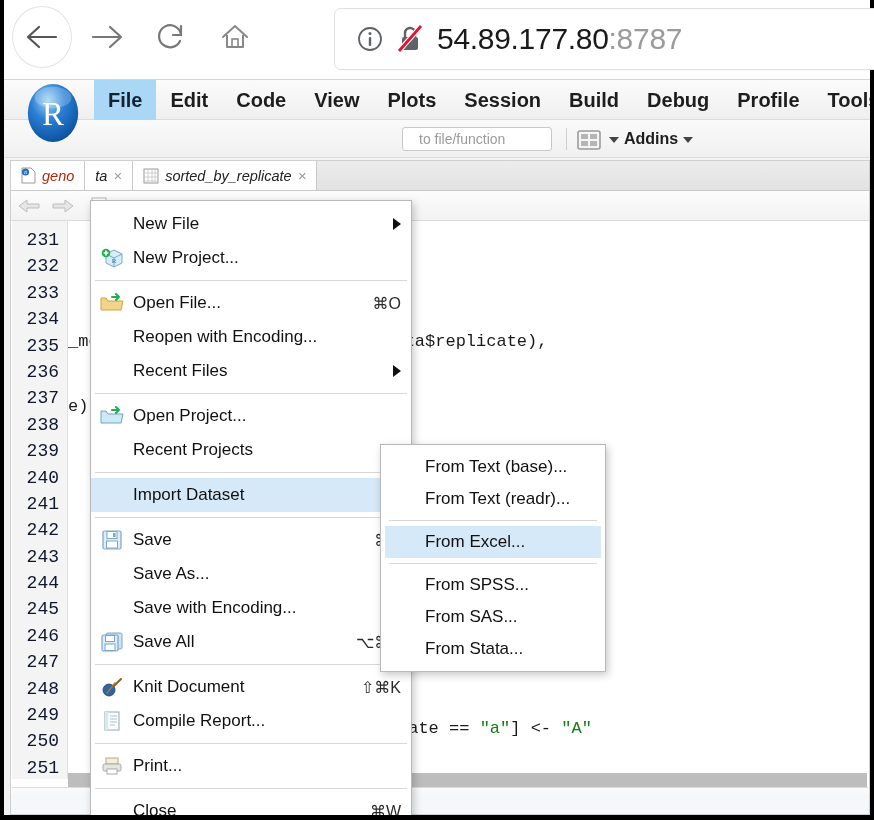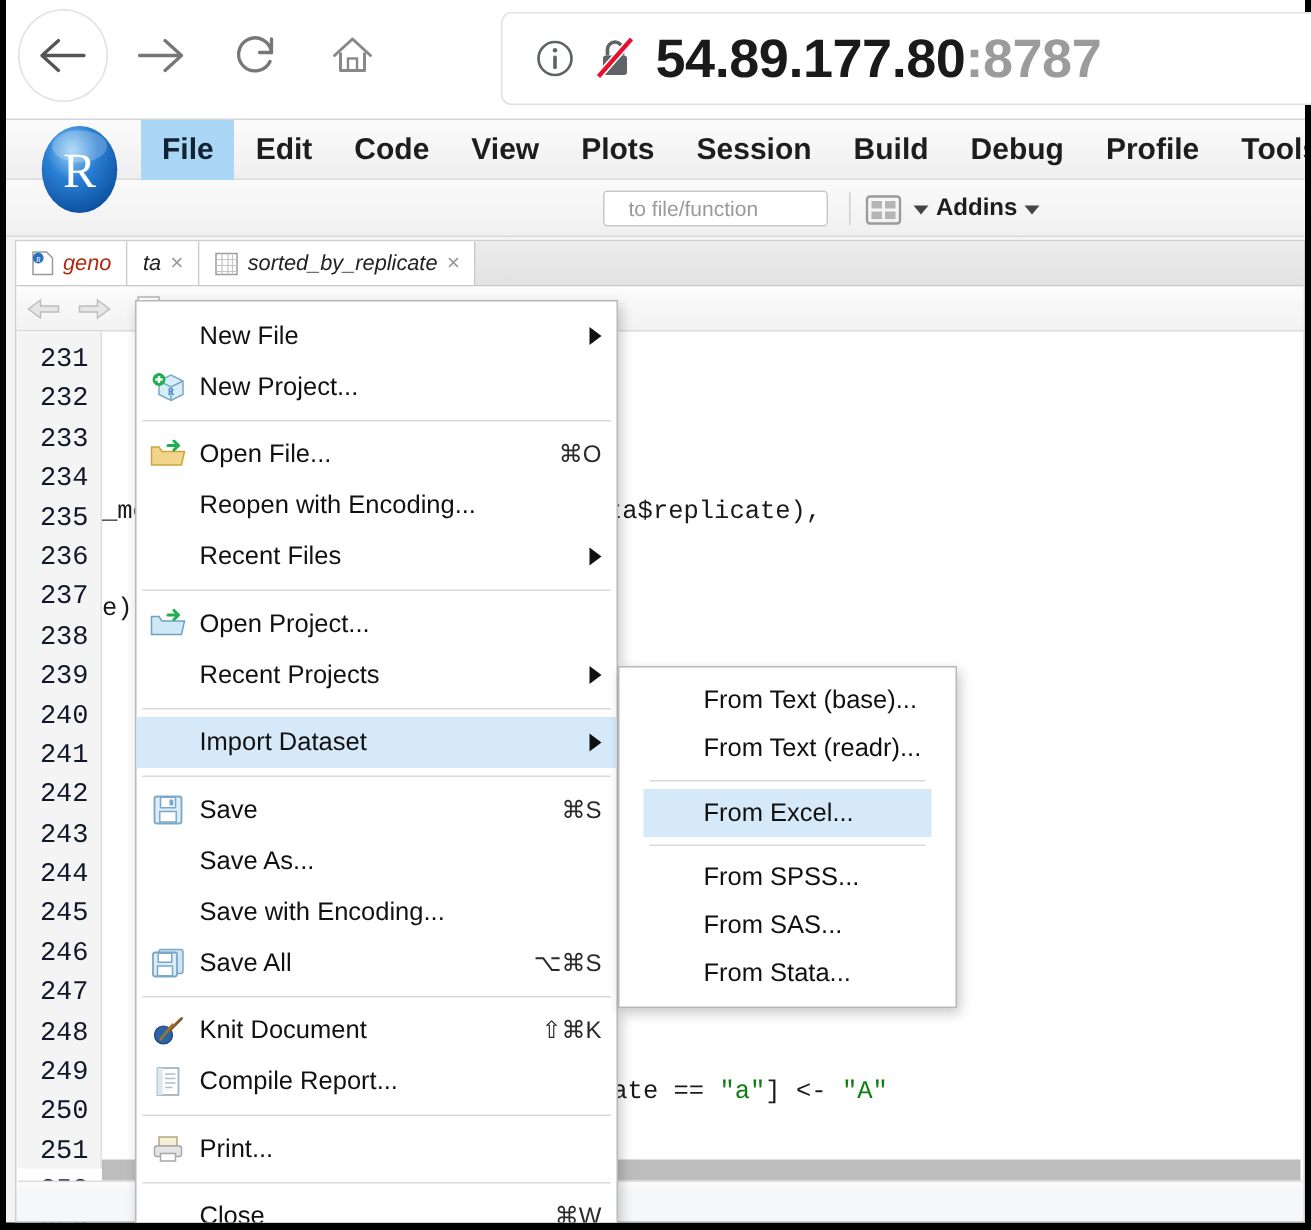--- a/index.html
+++ b/index.html
@@ -44,22 +44,22 @@
     border: 1px solid #e0e0e0;
     border-radius: 7px;
     display: flex; align-items: center;
     padding-left: 22px;
     gap: 14px;
     box-shadow: 0 1px 1px rgba(0,0,0,.02);
   }
   .info-icon { width: 26px; height: 26px; flex: 0 0 auto; }
   .lock-icon { width: 26px; height: 30px; flex: 0 0 auto; }
   .url-text {
-    font-size: 36px; letter-spacing: -0.3px;
-    color: #1a1a1a; font-weight: 700;
+    font-size: 30px; letter-spacing: -0.3px;
+    color: #1a1a1a; font-weight: 400;
     white-space: nowrap;
   }
   .url-text .port { color: #9b9b9b; }
 
   
   .rstudio {
     position: absolute; left: 4px; top: 80px;
     width: 866px; height: 735px;
     background: #f3f3f3;
     overflow: hidden;
@@ -247,27 +247,27 @@
     border-bottom: 6px solid transparent;
     border-left: 8px solid #111;
     margin-left: 10px;
   }
   .sep {
     height: 1px; background: #d8d8d8; margin: 5px 4px;
   }
 
   
   .submenu {
-    position: absolute; left: 408px; top: 364px;
+    position: absolute; left: 376px; top: 364px;
     width: 226px;
     background: #fff;
     border: 1px solid #b8b8b8;
     box-shadow: 2px 3px 8px rgba(0,0,0,.22);
     z-index: 110;
-    padding: 6px 16px;
+    padding: 6px 4px;
   }
   .smi {
     height: 32px;
     display: flex; align-items: center;
     padding-left: 40px;
     font-size: 17px; color: #111;
   }
   .smi.sel { background: #d6e9f8; }
 </style>
 </head>

